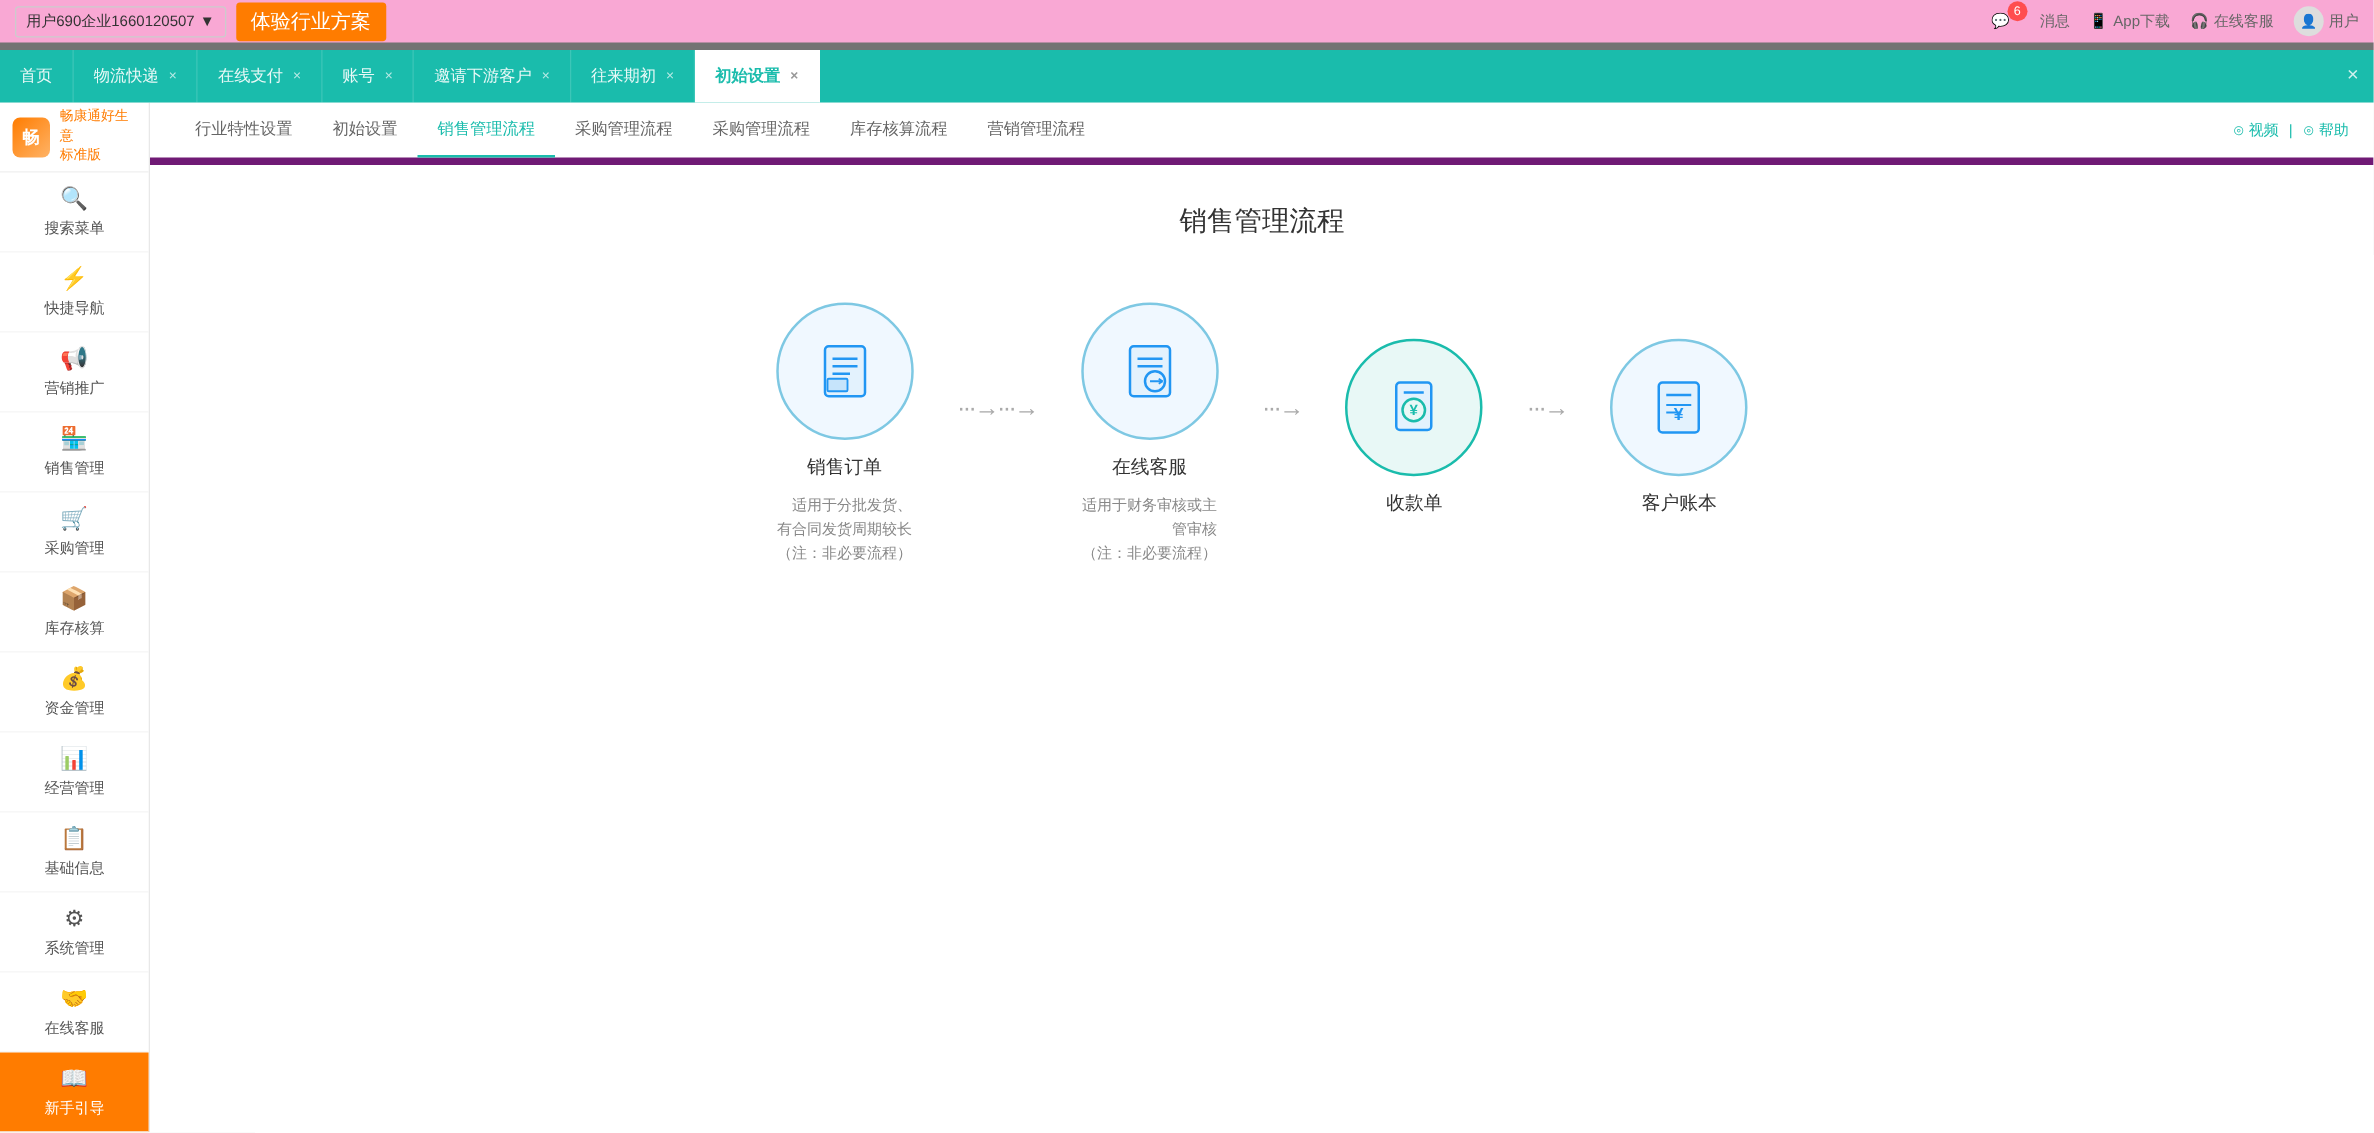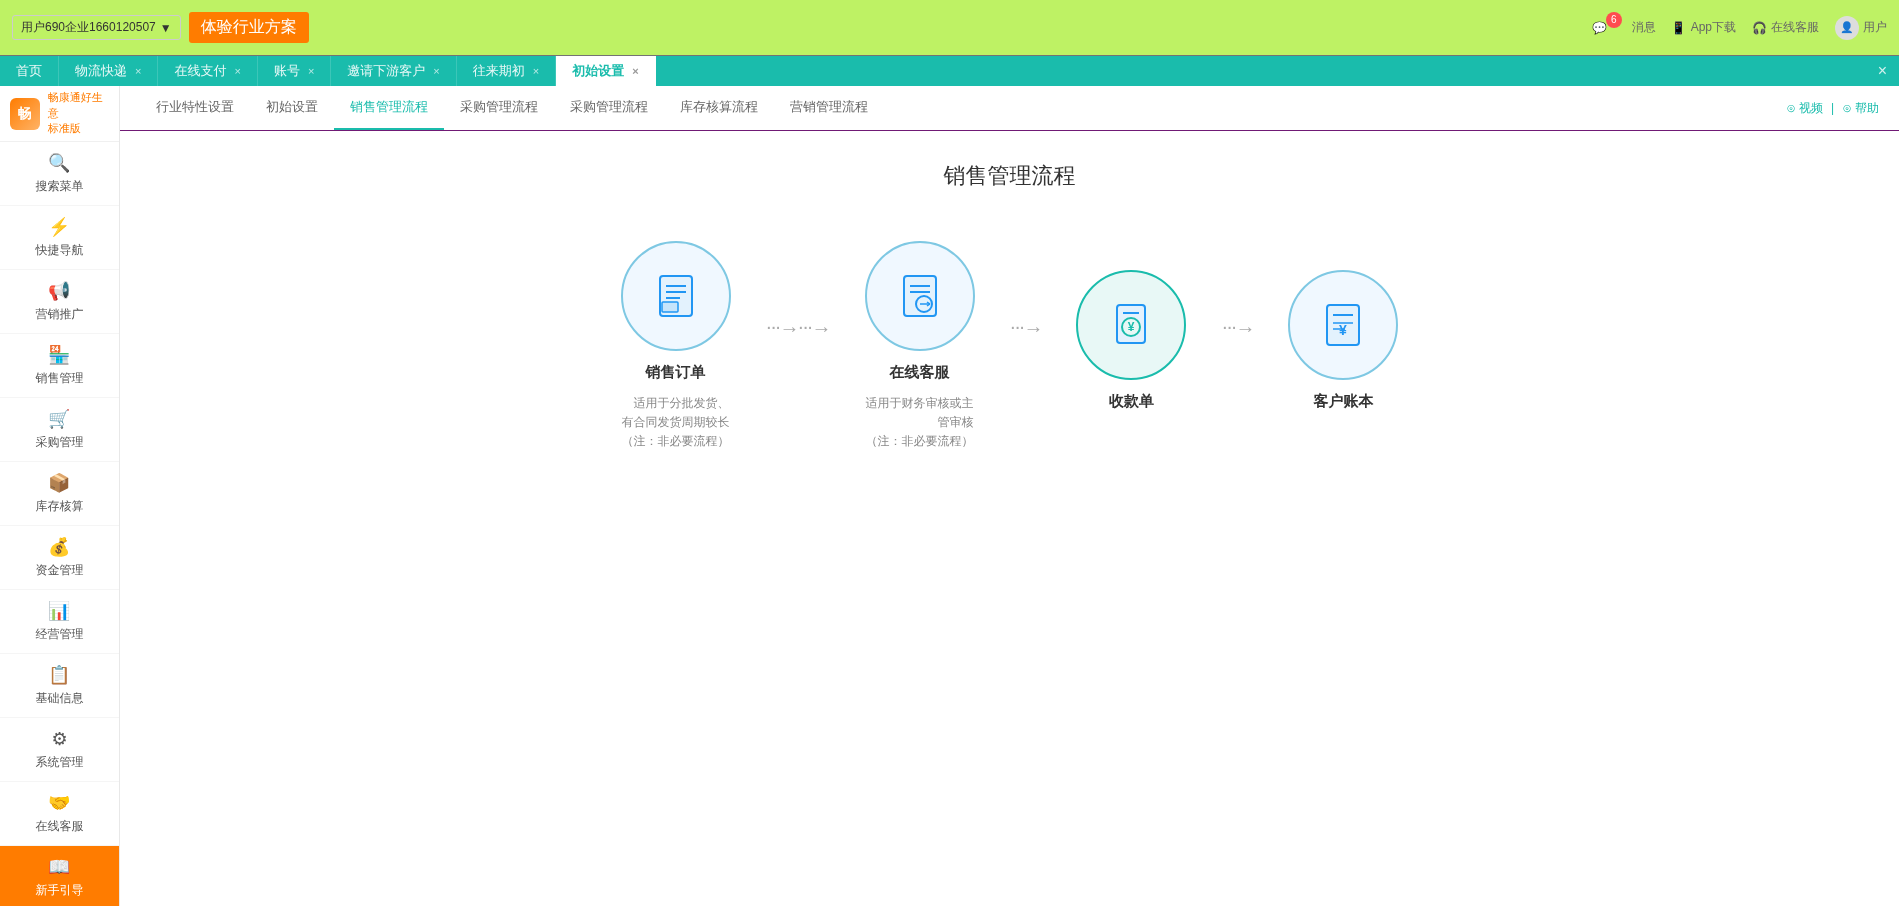--- a/index.html
+++ b/index.html
@@ -1,29 +1,29 @@
 <!DOCTYPE html>
 <html><head>
   <meta charset="utf-8">
   <style>
     * { box-sizing: border-box; margin: 0; padding: 0; }
     body { font-family: "Microsoft YaHei", "PingFang SC", Arial, sans-serif; font-size: 13px; background: #f5f5f5; color: #333; display: flex; flex-direction: column; height: 100vh; overflow: hidden; }
 
     
-    .top-bar { height: 56px; background: #bef264; border-bottom: 1px solid #737373; display: flex; align-items: center; padding: 0 12px; justify-content: space-between; flex-shrink: 0; }
+    .top-bar { height: 40px; background: #f9a8d4; border-bottom: 6px solid #737373; display: flex; align-items: center; padding: 0 12px; justify-content: space-between; flex-shrink: 0; }
     .top-bar-left { display: flex; align-items: center; gap: 8px; }
     .top-bar-selector { border: 1px solid #ccc; border-radius: 3px; padding: 3px 8px; font-size: 12px; color: #333; display: flex; align-items: center; gap: 4px; cursor: pointer; }
     .trial-btn { background: #ff7c00; color: #fff; border: none; border-radius: 3px; padding: 5px 12px; font-size: 16px; cursor: pointer; }
     .top-bar-right { display: flex; align-items: center; gap: 16px; font-size: 12px; color: #666; }
     .top-bar-right .icon-item { display: flex; align-items: center; gap: 4px; cursor: pointer; }
     .badge { background: #ff4d4f; color: #fff; border-radius: 50%; width: 16px; height: 16px; font-size: 10px; display: flex; align-items: center; justify-content: center; position: relative; top: -8px; left: -6px; }
     .user-avatar { width: 24px; height: 24px; border-radius: 50%; background: #ddd; display: flex; align-items: center; justify-content: center; font-size: 11px; }
 
     
-    .nav-tabs { height: 30px; background: #1abcac; display: flex; align-items: stretch; padding: 0 0; flex-shrink: 0; position: relative; }
+    .nav-tabs { height: 42px; background: #1abcac; display: flex; align-items: stretch; padding: 0 0; flex-shrink: 0; position: relative; }
     .nav-tab { display: flex; align-items: center; padding: 0 16px; font-size: 13px; color: rgba(255,255,255,0.9); cursor: pointer; gap: 4px; border-right: 1px solid rgba(255,255,255,0.15); white-space: nowrap; }
     .nav-tab.active { background: #fff; color: #1abcac; font-weight: bold; }
     .nav-tab .close-x { font-size: 11px; color: rgba(255,255,255,0.7); margin-left: 4px; }
     .nav-tab.active .close-x { color: #999; }
     .nav-tab-close-main { position: absolute; right: 12px; top: 50%; transform: translateY(-50%); color: #fff; font-size: 16px; cursor: pointer; opacity: 0.8; }
 
     
     .main-layout { display: flex; flex: 1; overflow: hidden; }
 
     
@@ -32,37 +32,37 @@
     .sidebar-logo-img { width: 32px; height: 32px; background: linear-gradient(135deg, #ff7c00, #ffb366); border-radius: 6px; display: flex; align-items: center; justify-content: center; color: #fff; font-size: 14px; font-weight: bold; }
     .sidebar-logo-text { font-size: 11px; color: #ff7c00; line-height: 1.4; }
     .sidebar-item { display: flex; flex-direction: column; align-items: center; padding: 10px 4px; gap: 4px; cursor: pointer; font-size: 12px; color: #555; border-bottom: 1px solid #f5f5f5; }
     .sidebar-item.active { background: #ff7c00; color: #fff; }
     .sidebar-item .s-icon { font-size: 18px; }
 
     
     .content-area { flex: 1; overflow: auto; background: #fff; display: flex; flex-direction: column; }
 
     
-    .sub-tabs { display: flex; align-items: center; padding: 0 20px; border-bottom: 1px solid #701a75; background: #fff; flex-shrink: 0; justify-content: space-between; }
+    .sub-tabs { display: flex; align-items: center; padding: 0 20px; border-bottom: 6px solid #701a75; background: #fff; flex-shrink: 0; justify-content: space-between; }
     .sub-tabs-left { display: flex; align-items: stretch; gap: 0; }
     .sub-tab { padding: 12px 16px; font-size: 13px; color: #666; cursor: pointer; border-bottom: 2px solid transparent; white-space: nowrap; }
     .sub-tab.active { color: #1abcac; border-bottom-color: #1abcac; font-weight: 500; }
     .sub-tabs-right { display: flex; align-items: center; gap: 8px; font-size: 12px; color: #1abcac; margin-left: 42px; }
     .sub-tabs-right span { cursor: pointer; }
 
     
     .page-content { flex: 1; padding: 30px 40px; }
     .page-title { text-align: center; font-size: 22px; color: #333; margin-bottom: 50px; font-weight: normal; }
 
     
     .flow-diagram { display: flex; align-items: center; justify-content: center; gap: 0; }
     .flow-item { display: flex; flex-direction: column; align-items: center; gap: 12px; width: 180px; }
     .flow-circle { width: 110px; height: 110px; border-radius: 50%; border: 2px solid #7ec8e3; background: #f0f8ff; display: flex; align-items: center; justify-content: center; }
     .flow-circle.highlighted { border-color: #1abcac; background: #e8f8f6; }
-    .flow-label { font-size: 15px; color: #333; font-weight: 700; }
+    .flow-label { font-size: 15px; color: #333; font-weight: 400; }
     .flow-desc { font-size: 12px; color: #888; text-align: right; line-height: 1.6; }
     .flow-arrow { font-size: 20px; color: #aaa; margin: 0 0px; letter-spacing: -2px; white-space: nowrap; margin-bottom: 40px; }
 
     
     .flow-svg { width: 48px; height: 48px; }
   </style>
 </head>
 <body>
 
 <div class="top-bar">

